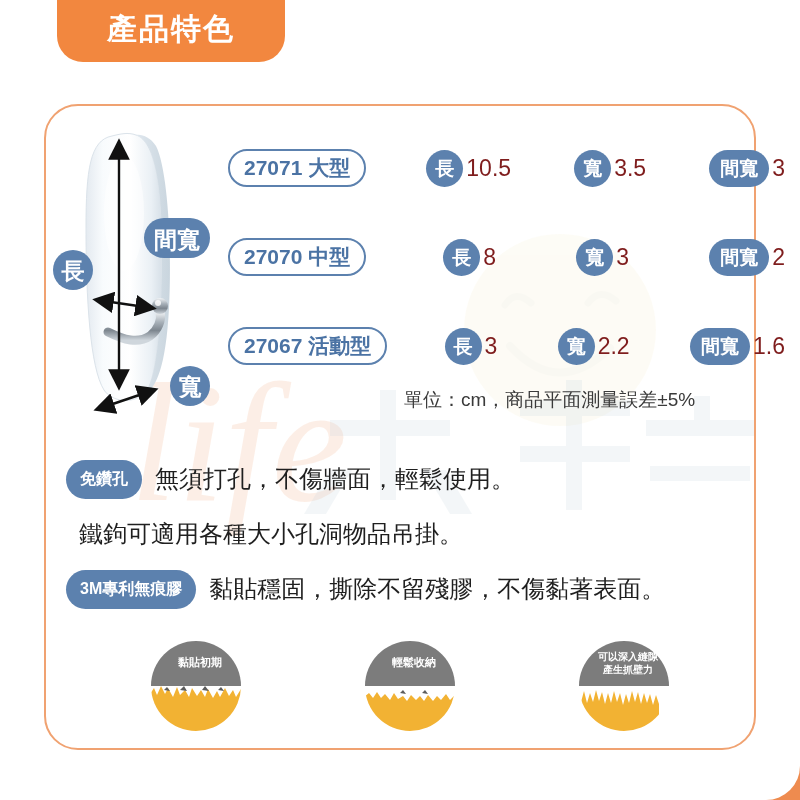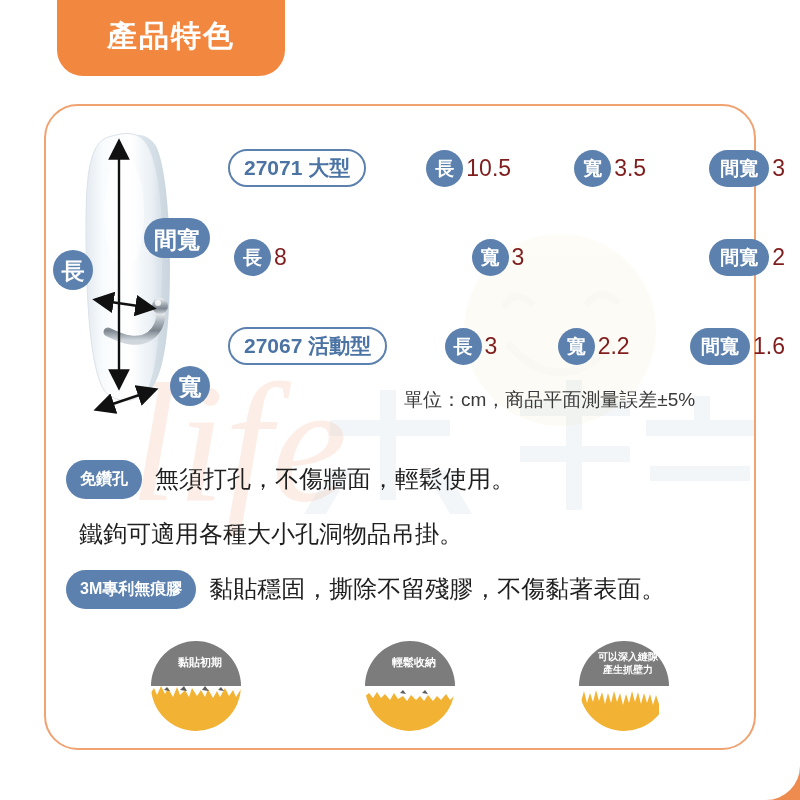--- a/index.html
+++ b/index.html
@@ -49,21 +49,21 @@
     background: #ffffff;
     border-radius: 28px 28px 28px 28px;
   }
 
   
   .title-tab {
     position: absolute;
     left: 57px;
     top: 0px;
     width: 228px;
-    height: 76px;
+    height: 62px;
     background: #f2873f;
     border-radius: 0 0 26px 26px;
     display: flex;
     align-items: center;
     justify-content: center;
     z-index: 6;
   }
   .title-tab-text {
     color: #ffffff;
     font-size: 30px;
@@ -359,20 +359,21 @@
         <span class="dim-badge">寬</span>
         <span class="dim-value">3.5</span>
       </div>
       <div class="dim-group">
         <span class="dim-badge wide">間寬</span>
         <span class="dim-value">3</span>
       </div>
     </div>
 
     <div class="spec-row">
+      <div class="model-pill">27070 中型</div>
       <div class="dim-group">
         <span class="dim-badge">長</span>
         <span class="dim-value">8</span>
       </div>
       <div class="dim-group">
         <span class="dim-badge">寬</span>
         <span class="dim-value">3</span>
       </div>
       <div class="dim-group">
         <span class="dim-badge wide">間寬</span>

